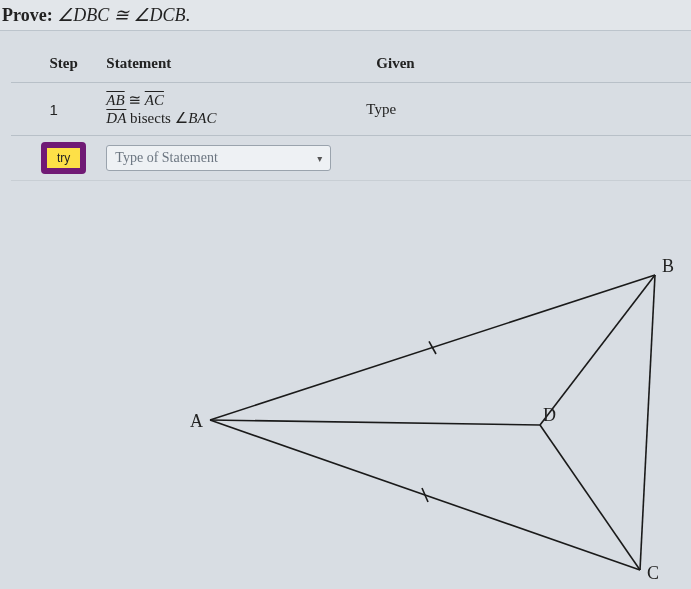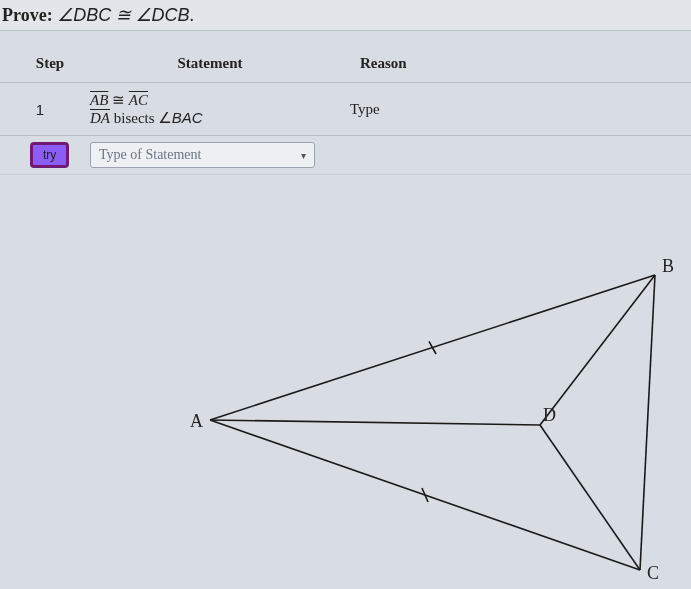--- a/index.html
+++ b/index.html
@@ -13,63 +13,63 @@
     color: #222;
   }
   .prove-line {
     padding: 4px 0 4px 2px;
     font-size: 18px;
     background: #e2e6ea;
     border-bottom: 1px solid #bcc4cc;
   }
   .prove-line .label { font-weight: bold; }
   .content {
-    padding: 18px 0 0 0;
+    padding: 18px 0 0 11px;
   }
   table {
     border-collapse: collapse;
     width: 100%;
   }
   th {
     font-weight: bold;
     text-align: left;
     font-size: 15px;
     padding: 6px 10px 10px 10px;
     font-family: Georgia, serif;
   }
   th.step-col { width: 80px; text-align: center; padding-left: 30px; }
-  th.stmt-col { width: 260px; text-align: center; }
+  th.stmt-col { width: 260px; text-align: left; }
   th.reason-col { padding-left: 20px; }
   tbody tr.step-row td {
     border-top: 1px solid #b8c0c8;
     border-bottom: 1px solid #b8c0c8;
     padding: 8px 10px;
     vertical-align: middle;
     font-size: 15px;
   }
   td.step-num { text-align: center; font-family: Arial, sans-serif; font-size: 12px; padding-left: 30px;}
   td.stmt-cell { text-align: left; }
   .overline {
     text-decoration: overline;
     font-style: italic;
     font-family: 'Times New Roman', serif;
   }
-  .math { font-style: italic; font-family: Liberation Sans, sans-serif; }
+  .math { font-style: italic; font-family: Liberation Serif, serif; }
   .angle::before { content: "∠"; font-style: normal; }
   .cong::before { content: " ≅ "; font-style: normal; }
   td.reason-cell { padding-left: 28px; }
   .try-row td { padding: 6px 10px; border-bottom: 1px solid #c8ced4;}
   .try-btn {
     display: inline-block;
-    border: 3px solid #701a75;
+    border: 6px solid #701a75;
     border-radius: 4px;
     padding: 3px 10px;
     font-size: 12px;
     font-family: Arial, sans-serif;
-    background: #8b5cf6;
+    background: #fde047;
     text-align: center;
     min-width: 30px;
     margin-left: 20px;
   }
   .type-select {
     display: inline-flex;
     align-items: center;
     justify-content: space-between;
     border: 1px solid #9aa3ad;
     border-radius: 3px;
@@ -107,21 +107,21 @@
   <span class="math">≅</span>
   <span class="math">∠DCB</span><span>.</span>
 </div>
 
 <div class="content">
   <table>
     <thead>
       <tr>
         <th class="step-col">Step</th>
         <th class="stmt-col">Statement</th>
-        <th class="reason-col">Reason</th>
+        <th class="reason-col">Given</th>
       </tr>
     </thead>
     <tbody>
       <tr class="step-row">
         <td class="step-num">1</td>
         <td class="stmt-cell">
           <div>
             <span class="overline">AB</span>
             <span class="math cong"></span>
             <span class="overline">AC</span>

